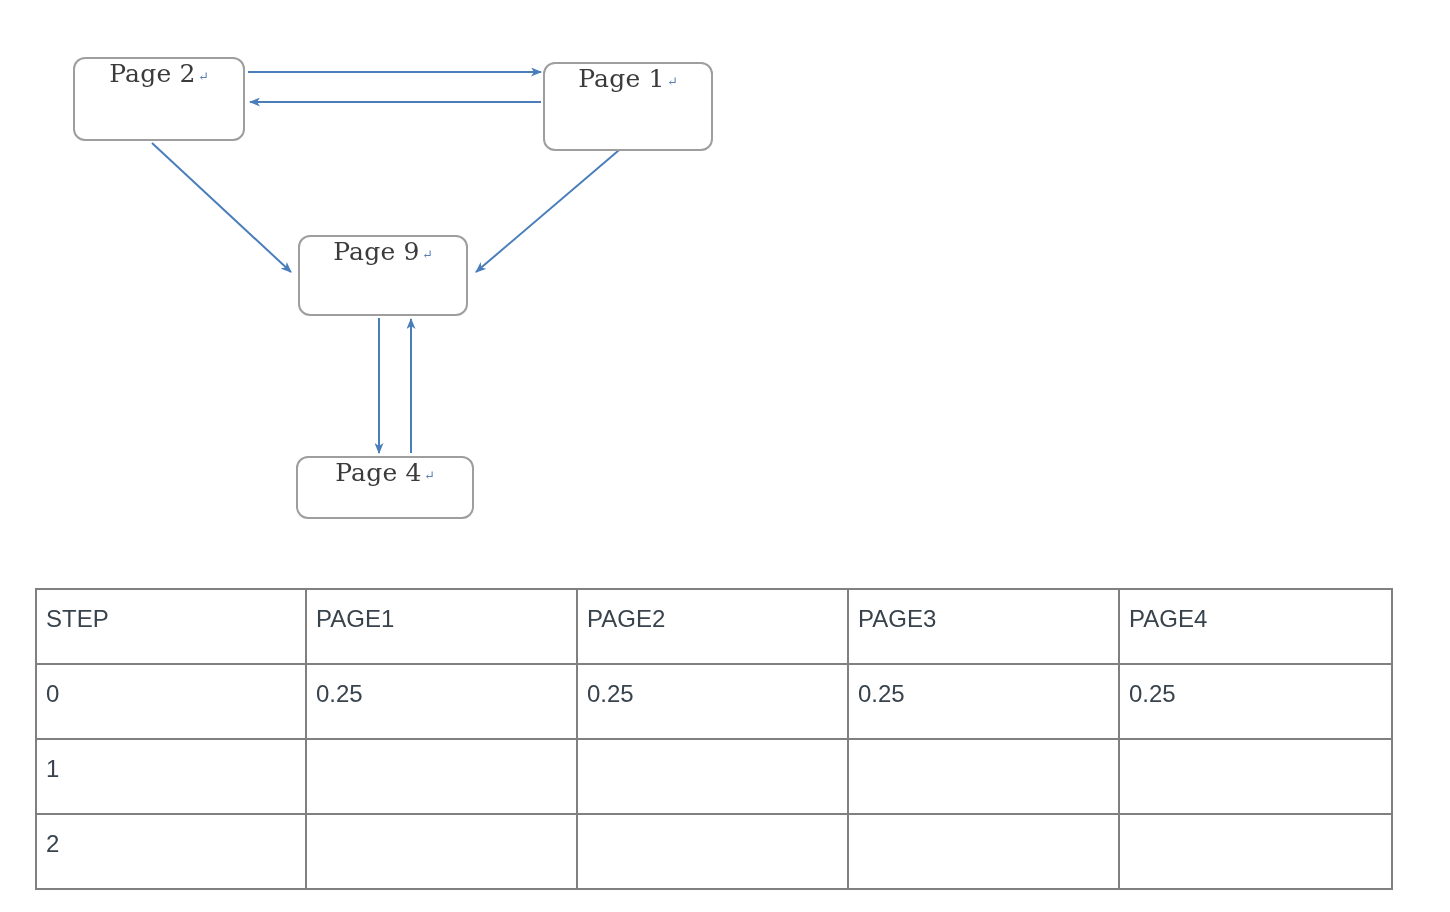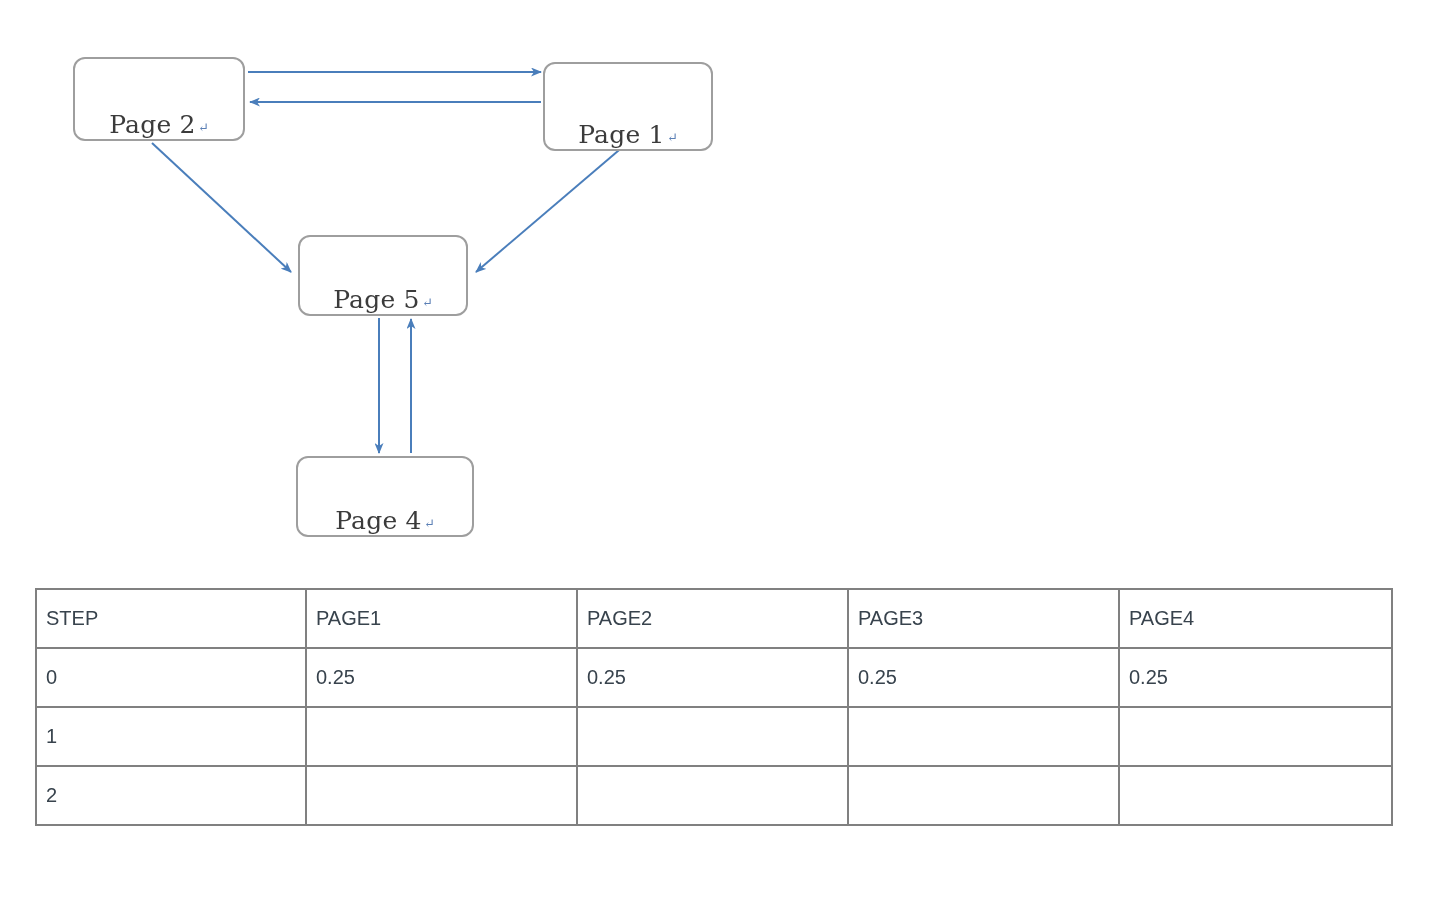--- a/index.html
+++ b/index.html
@@ -30,58 +30,58 @@
     width: 760px;
     height: 570px;
   }
   .node-box {
     position: absolute;
     box-sizing: border-box;
     background: #ffffff;
     border: 2px solid #9e9e9e;
     border-radius: 12px;
     display: flex;
-    align-items: flex-end;
+    align-items: flex-start;
     justify-content: center;
     z-index: 2;
   }
   .node-label {
     font-family: "DejaVu Serif", serif;
     font-size: 25px;
     color: #3b3b3b;
     letter-spacing: 0.2px;
     white-space: nowrap;
   }
   .node-pilcrow {
     font-size: 13px;
     color: #5a7fb5;
     margin-left: 2px;
     vertical-align: 8%;
   }
 
   #node-page2 { left: 73px;  top: 57px;  width: 172px; height: 84px; }
   #node-page1 { left: 543px; top: 62px;  width: 170px; height: 89px; }
   #node-page3 { left: 298px; top: 235px; width: 170px; height: 81px; }
-  #node-page4 { left: 296px; top: 456px; width: 178px; height: 81px; }
+  #node-page4 { left: 296px; top: 456px; width: 178px; height: 63px; }
 
   
   #step-table {
     position: absolute;
     left: 35px;
     top: 588px;
     width: 1356px;
     border-collapse: collapse;
     table-layout: fixed;
   }
   #step-table td {
     border: 2px solid #808080;
     height: 57px;
-    padding: 0 0 0 9px;
+    padding: 0 0 16px 9px;
     font-family: "Liberation Sans", sans-serif;
-    font-size: 20px;
+    font-size: 24px;
     color: #38434d;
     vertical-align: middle;
     overflow: hidden;
     white-space: nowrap;
   }
   .col-step  { width: 270px; }
   .col-pageA { width: 271px; }
   .col-pageB { width: 271px; }
   .col-pageC { width: 271px; }
   .col-pageD { width: 273px; }
@@ -113,21 +113,21 @@
 
   <div class="node-box" id="node-page2">
     <span class="node-label"><span>Page 2</span><span class="node-pilcrow">↵</span></span>
   </div>
 
   <div class="node-box" id="node-page1">
     <span class="node-label"><span>Page 1</span><span class="node-pilcrow">↵</span></span>
   </div>
 
   <div class="node-box" id="node-page3">
-    <span class="node-label"><span>Page 5</span><span class="node-pilcrow">↵</span></span>
+    <span class="node-label"><span>Page 9</span><span class="node-pilcrow">↵</span></span>
   </div>
 
   <div class="node-box" id="node-page4">
     <span class="node-label"><span>Page 4</span><span class="node-pilcrow">↵</span></span>
   </div>
 </div>
 
 <table id="step-table">
   <colgroup>
     <col class="col-step">

